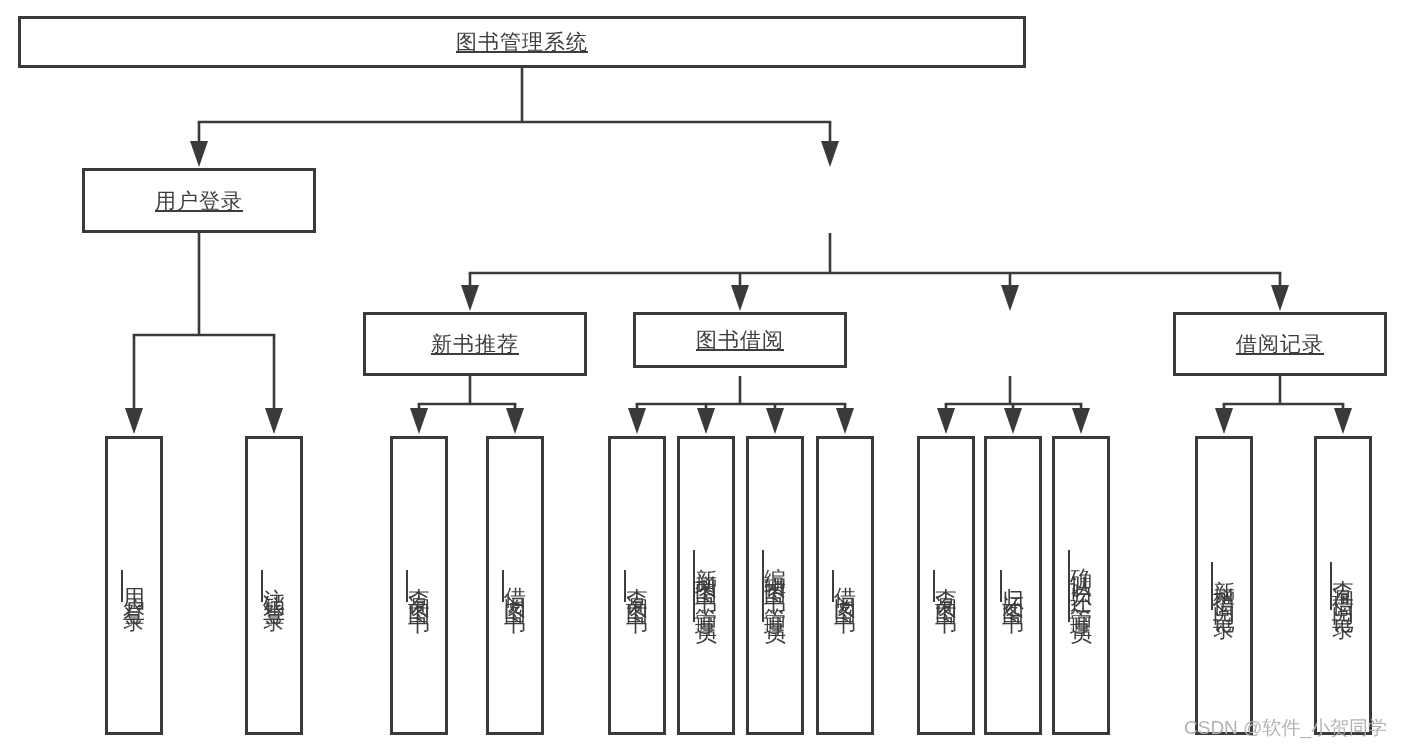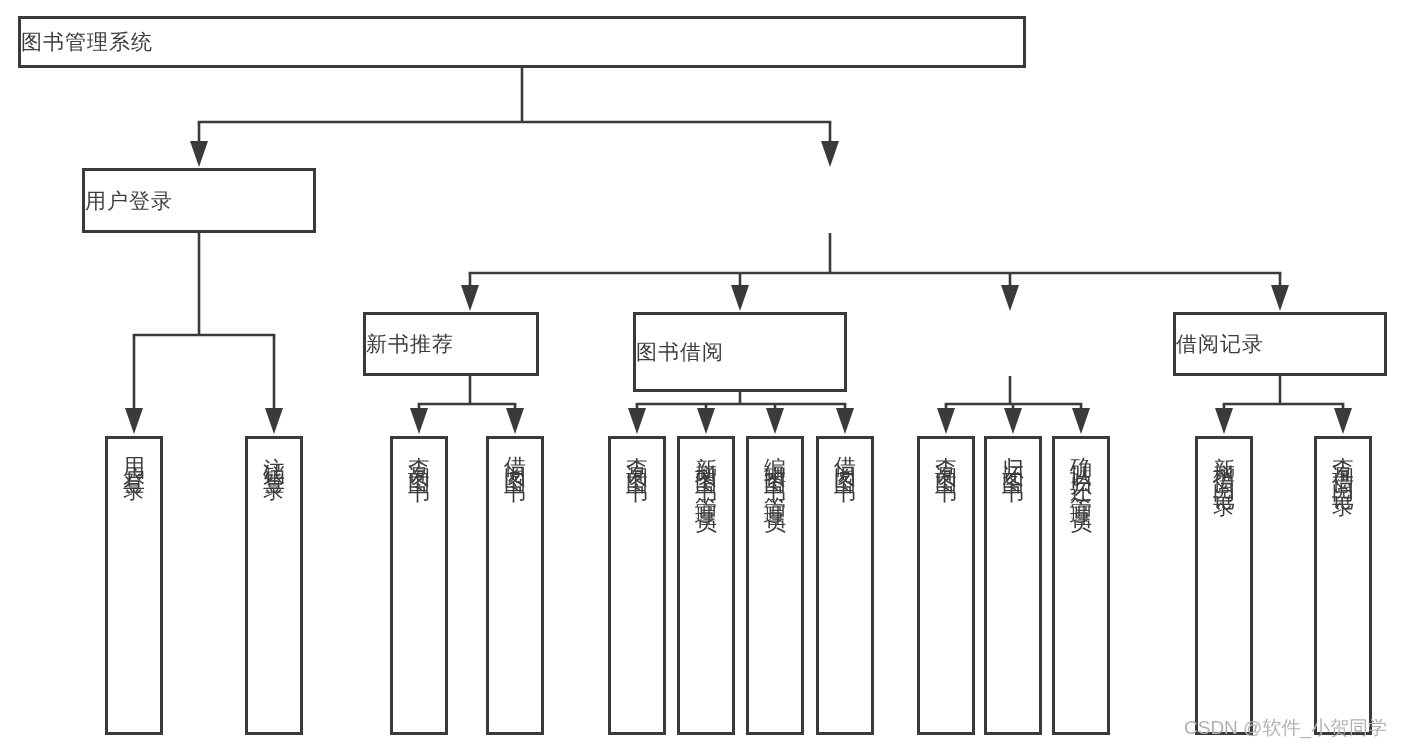--- a/index.html
+++ b/index.html
@@ -28,22 +28,24 @@
     width:1405px;height:747px;
     pointer-events:none;
   }
   .node{
     position:absolute;
     box-sizing:border-box;
     border:3px solid var(--line);
     background:var(--box-bg);
     display:flex;
     align-items:center;
+    justify-content:center;
     color:var(--text);
     z-index:2;
+    text-decoration:underline;
   }
   .node .label{
     white-space:nowrap;
   }
   .h-node{
     font-size:21px;
     letter-spacing:1px;
   }
   .leaf{
     font-size:22px;
@@ -126,24 +128,24 @@
     </svg>
 
   <div class="node h-node" style="left:18px;top:16px;width:1008px;height:52px">
     <span class="label">图书管理系统</span>
   </div>
 
   <div class="node h-node" style="left:82px;top:168px;width:234px;height:65px">
     <span class="label">用户登录</span>
   </div>
 
-  <div class="node h-node" style="left:363px;top:312px;width:176px;height:64px">
+  <div class="node h-node" style="left:363px;top:312px;width:224px;height:64px">
     <span class="label">新书推荐</span>
   </div>
-  <div class="node h-node" style="left:633px;top:312px;width:214px;height:80px">
+  <div class="node h-node" style="left:633px;top:312px;width:214px;height:56px">
     <span class="label">图书借阅</span>
   </div>
   <div class="node h-node" style="left:1173px;top:312px;width:214px;height:64px">
     <span class="label">借阅记录</span>
   </div>
 
   <div class="node leaf" style="left:105px;top:436px;width:58px;height:299px">
     <span class="label">用户登录</span>
   </div>
   <div class="node leaf" style="left:245px;top:436px;width:58px;height:299px">

